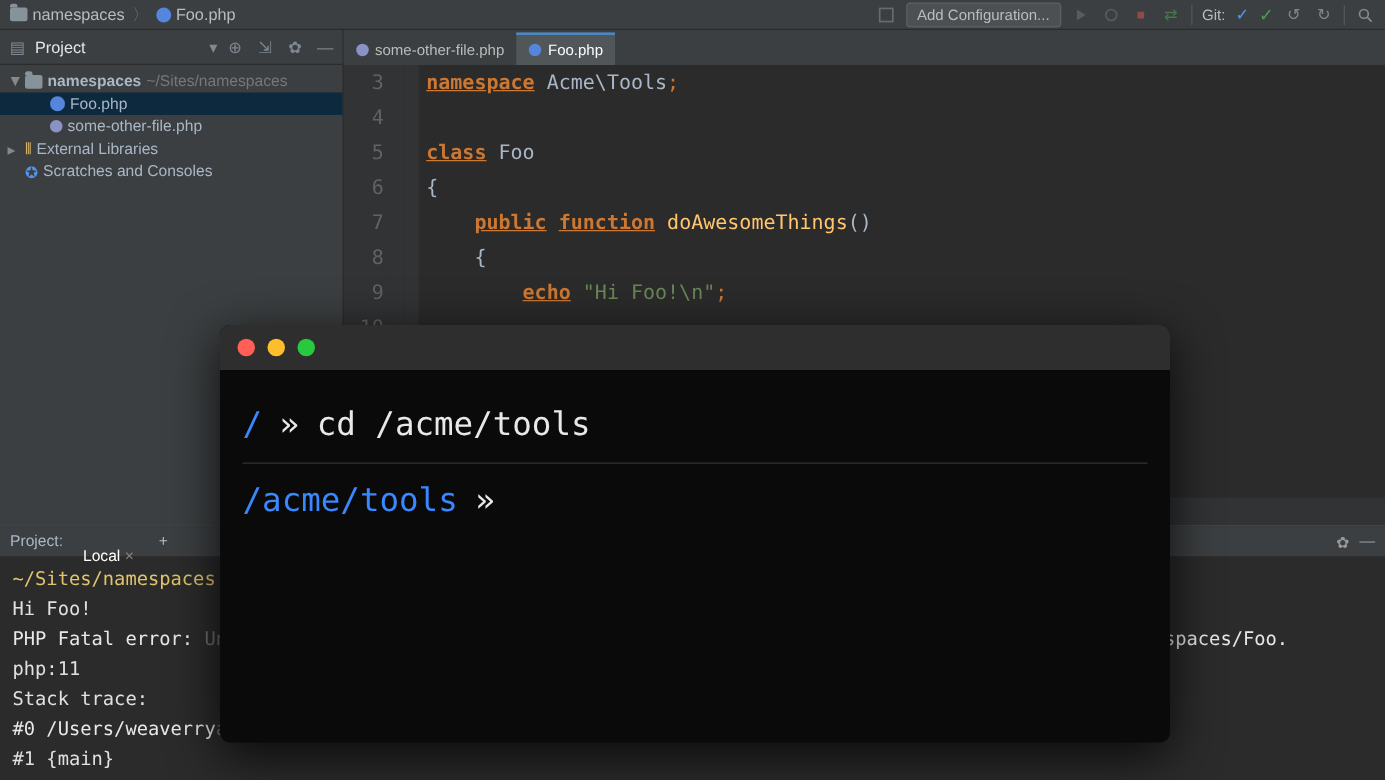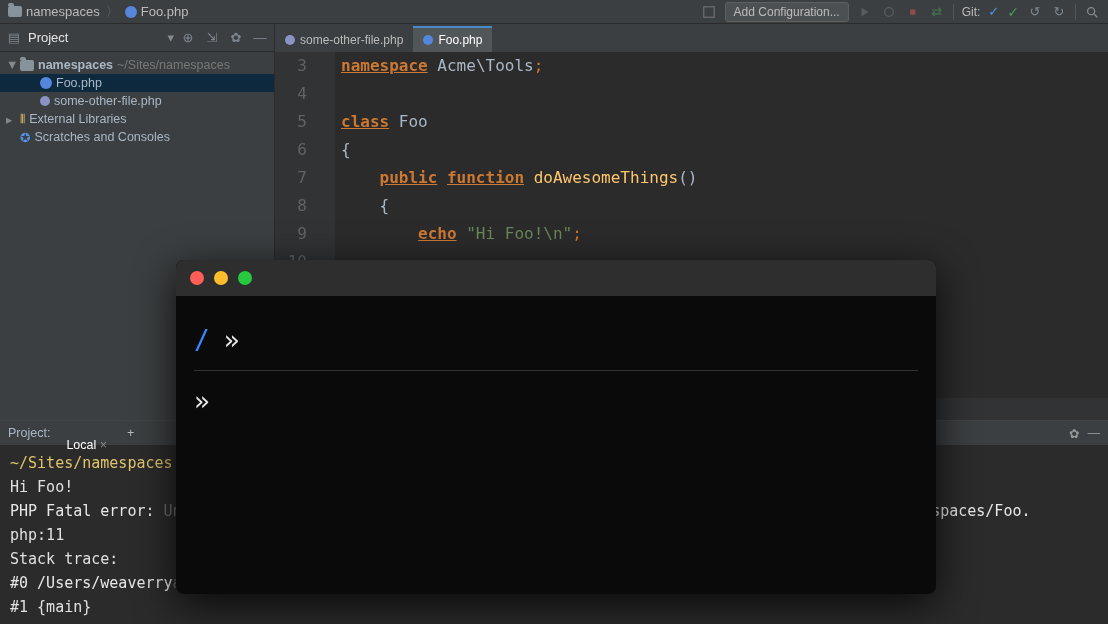--- a/index.html
+++ b/index.html
@@ -279,19 +279,21 @@
 <div class="overlay">
   <div class="ov-titlebar">
     <span class="traffic tr-red"></span>
     <span class="traffic tr-yellow"></span>
     <span class="traffic tr-green"></span>
   </div>
   <div class="ov-body">
     <div class="ov-line">
       <span class="ov-path">/</span>
       <span class="ov-prompt">»</span>
+      <span class="ov-cmd">cd /acme/tools</span>
     </div>
     <div class="ov-sep"></div>
     <div class="ov-line">
+      <span class="ov-path">/acme/tools</span>
       <span class="ov-prompt">»</span>
     </div>
   </div>
 </div>
 
 </body></html>

